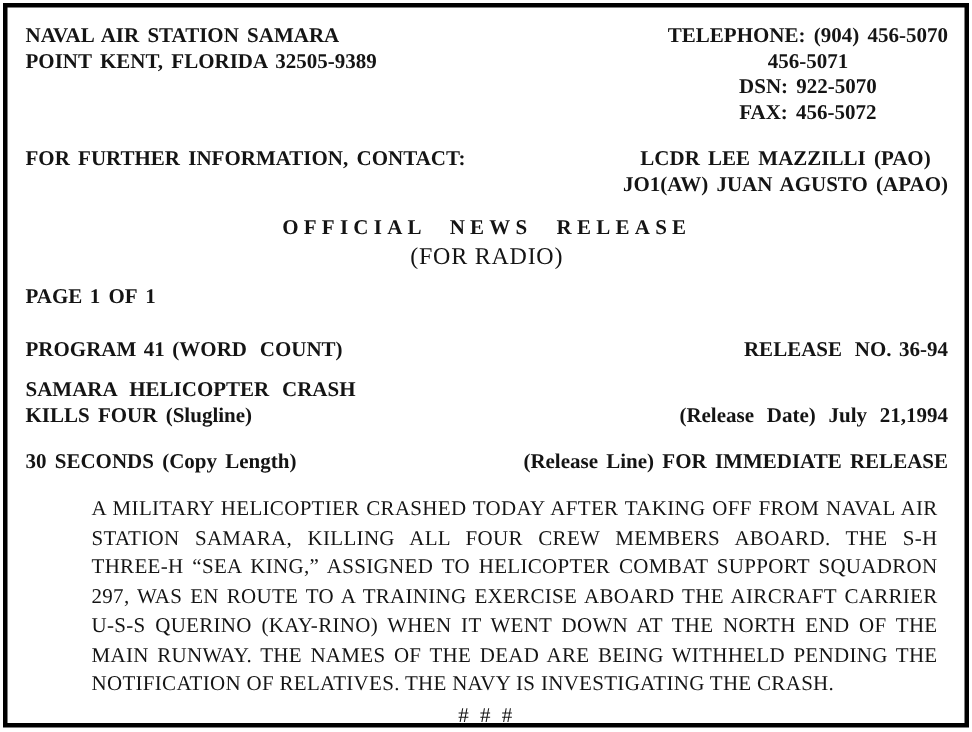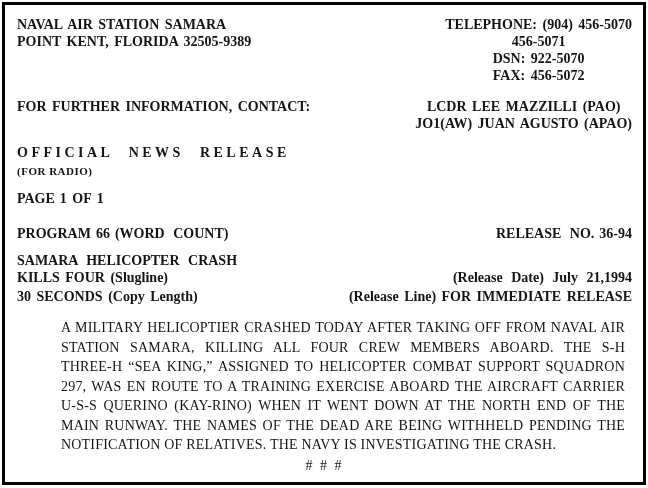--- a/index.html
+++ b/index.html
@@ -18,34 +18,34 @@
     background: #fff;
   }
   .row { display: flex; justify-content: space-between; }
   .ta-r { text-align: center; }
   .hline { font-size: 14px; line-height: 17px; font-weight: bold; word-spacing: 2px; white-space: nowrap; }
 
   .letterhead { margin-top: 2px; }
 
   .contact-row { margin-top: 14px; align-items: flex-start; }
 
-  .title-block { margin-top: 12px; }
+  .title-block { text-align: center; margin-top: 12px; }
   .title-main { font-size: 14px; line-height: 17px; font-weight: bold; letter-spacing: 3.5px; word-spacing: 9px; }
-  .title-sub  { font-size: 11px; line-height: 17px; font-weight: bold; letter-spacing: 0.5px; margin-top: 2px; }
+  .title-sub  { font-size: 16px; line-height: 17px; font-weight: normal; letter-spacing: 0.5px; margin-top: 2px; }
 
   .page-line { margin-top: 10px; }
   .underlined {
     text-decoration-thickness: 1.5px;
     text-underline-offset: 2px;
   }
   .pre-gap { margin-right: 5px; }
 
   .program-row { margin-top: 18px; }
   .slug-row { margin-top: 10px; align-items: flex-end; }
-  .copy-row { margin-top: 2px; }
+  .copy-row { margin-top: 14px; }
   .wide-ws { word-spacing: 5px; }
 
   .body-block {
     margin: 13px 0 0 44px;
     width: 564px;
     font-size: 14px; line-height: 19.5px;
     letter-spacing: 0.2px;
   }
   .body-line { text-align: justify; text-align-last: justify; }
   .body-line.line-last { text-align-last: left; }
@@ -85,21 +85,21 @@
     <div class="title-main">OFFICIAL NEWS RELEASE</div>
     <div class="title-sub">(FOR RADIO)</div>
   </div>
 
   <div class="page-line hline">
     <span class="pre-gap">PAGE</span><span class="underlined">1 OF 1</span>
   </div>
 
   <div class="row program-row">
     <div class="hline wide-ws">
-      <span class="pre-gap">PROGRAM</span><span class="underlined pre-gap">66</span><span>(WORD COUNT)</span>
+      <span class="pre-gap">PROGRAM</span><span class="underlined pre-gap">41</span><span>(WORD COUNT)</span>
     </div>
     <div class="hline wide-ws ta-r">
       <span class="pre-gap">RELEASE NO.</span><span class="underlined">36-94</span>
     </div>
   </div>
 
   <div class="row slug-row">
     <div>
       <div class="hline wide-ws">SAMARA HELICOPTER CRASH</div>
       <div class="hline">KILLS FOUR (Slugline)</div>

